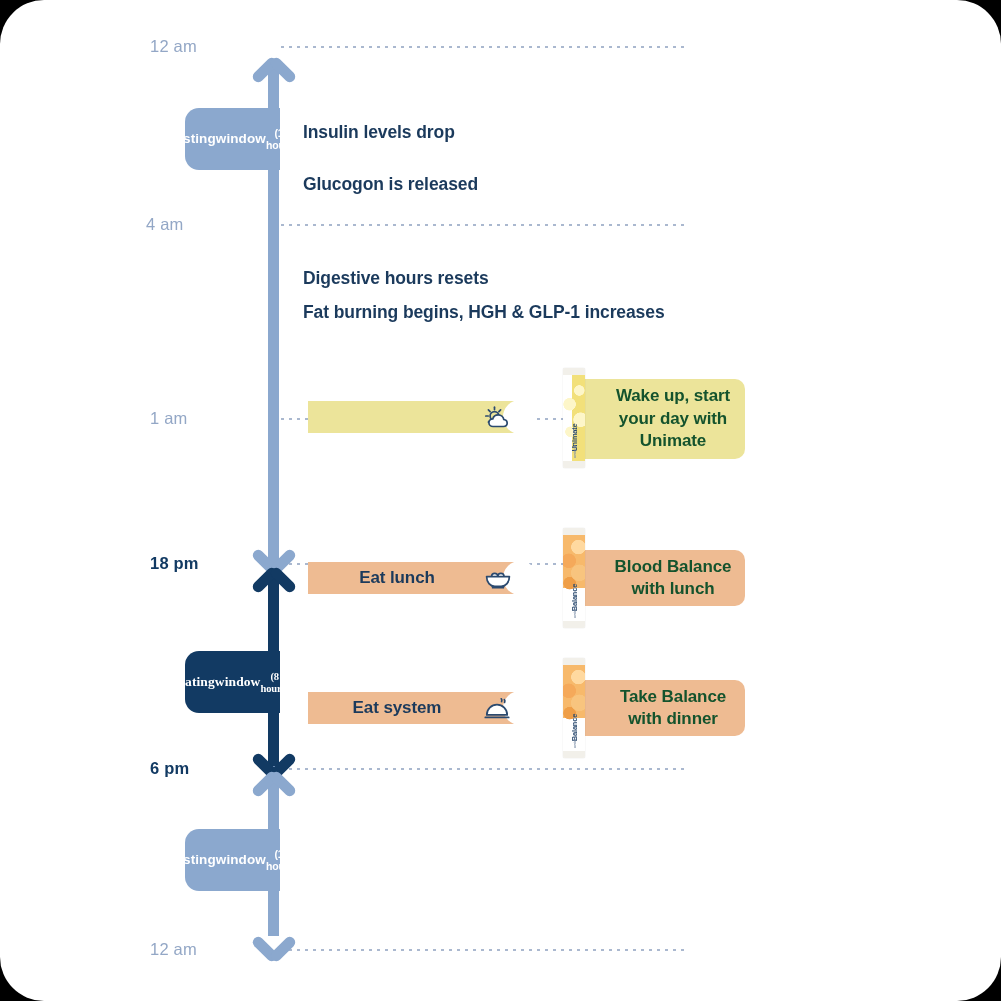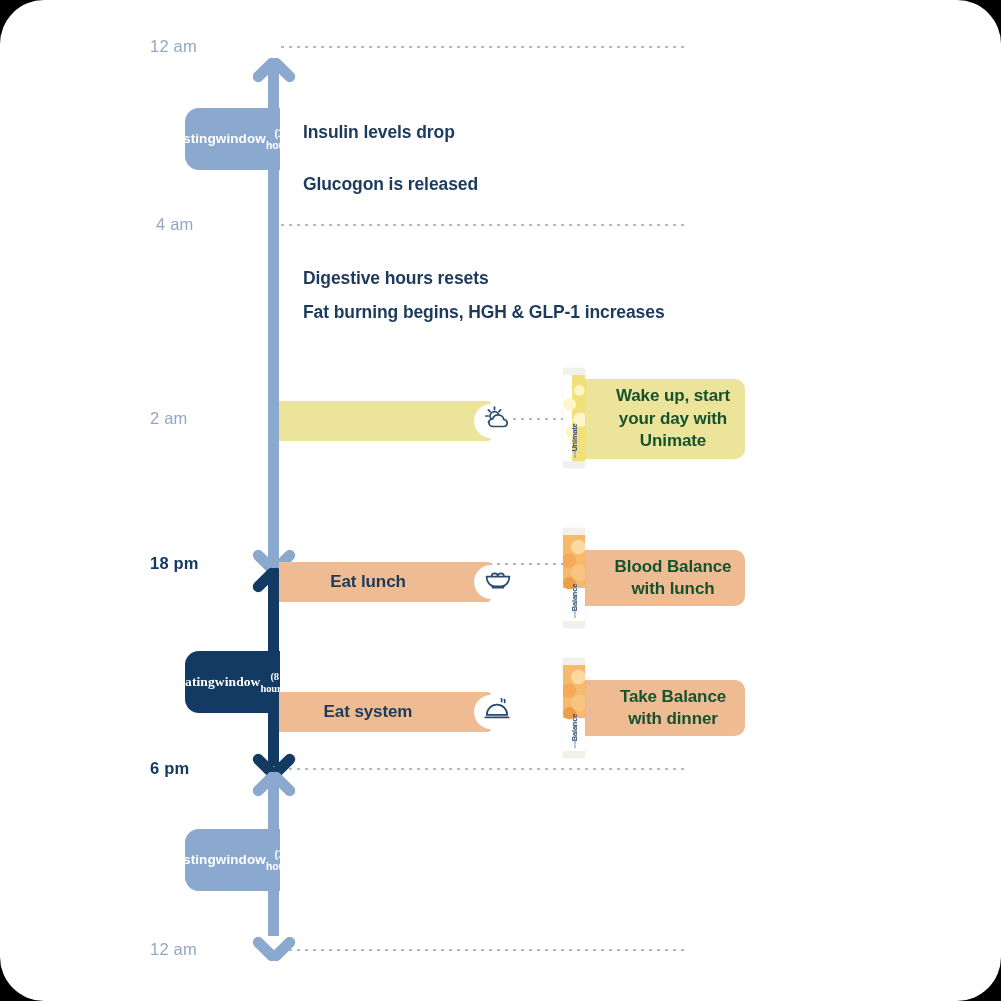--- a/index.html
+++ b/index.html
@@ -100,24 +100,25 @@
     font-size:17.5px;
     font-weight:600;
     color:#1b3a5c;
     letter-spacing:-.1px;
     white-space:nowrap;
   }
 
   
   .action-bar{
     position:absolute;
-    height:40px;
+    height:32px;
     display:flex;
     align-items:center;
     border-radius:0 4px 4px 0;
+    margin-left:29px;
   }
   .action-bar .abtext{
     position:relative;
     z-index:2;
     font-size:17px;
     font-weight:600;
     color:#1b3a5c;
     letter-spacing:-.1px;
     margin-left:0;
     width:100%;
@@ -263,22 +264,22 @@
   <div class="chev up fast" style="left:252px;top:762px;">
       <i></i>
       <i></i>
     </div>
   <div class="chev down fast" style="left:252px;top:927px;">
       <i></i>
       <i></i>
     </div>
 
   <div class="tick-label fast" style="left:150px;top:37px;width:95px;">12 am</div>
-  <div class="tick-label fast" style="left:156px;top:215px;width:95px;">4 am</div>
-  <div class="tick-label fast" style="left:150px;top:409px;width:95px;">2 am</div>
+  <div class="tick-label fast" style="left:146px;top:215px;width:95px;">4 am</div>
+  <div class="tick-label fast" style="left:150px;top:409px;width:95px;">1 am</div>
   <div class="tick-label eat" style="left:150px;top:554px;width:95px;">18 pm</div>
   <div class="tick-label eat" style="left:150px;top:759px;width:95px;">6 pm</div>
   <div class="tick-label fast" style="left:150px;top:940px;width:95px;">12 am</div>
 
   <div class="window-badge badge-fast" style="top:108px;height:62px;">
     <div class="wl">Fasting</div>
     <div class="wl">window</div>
     <div class="wh">(16 hours)</div>
   </div>
 

